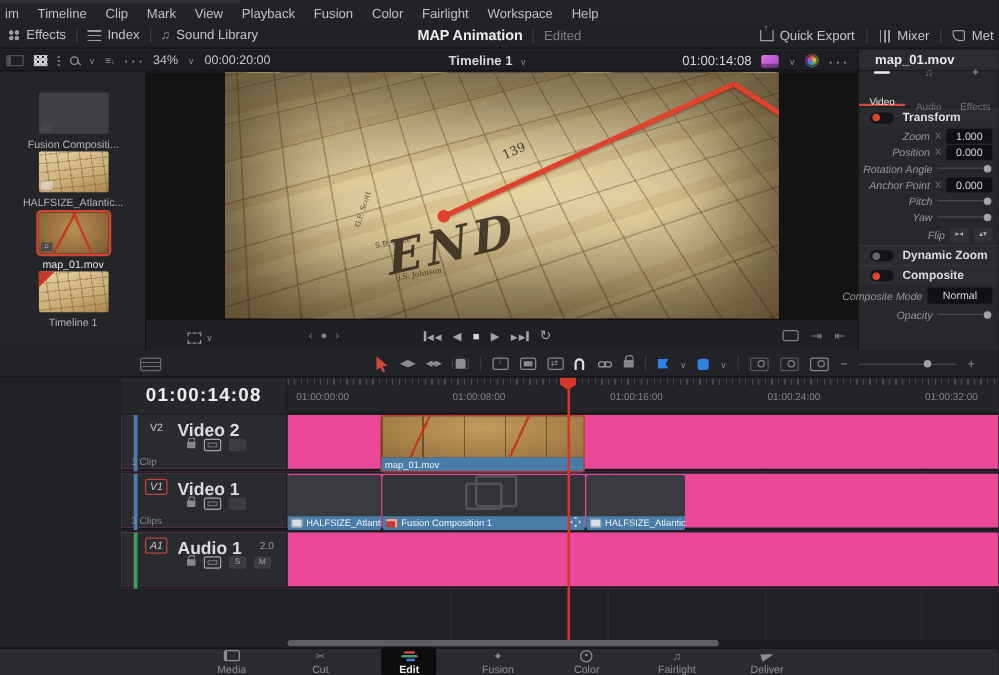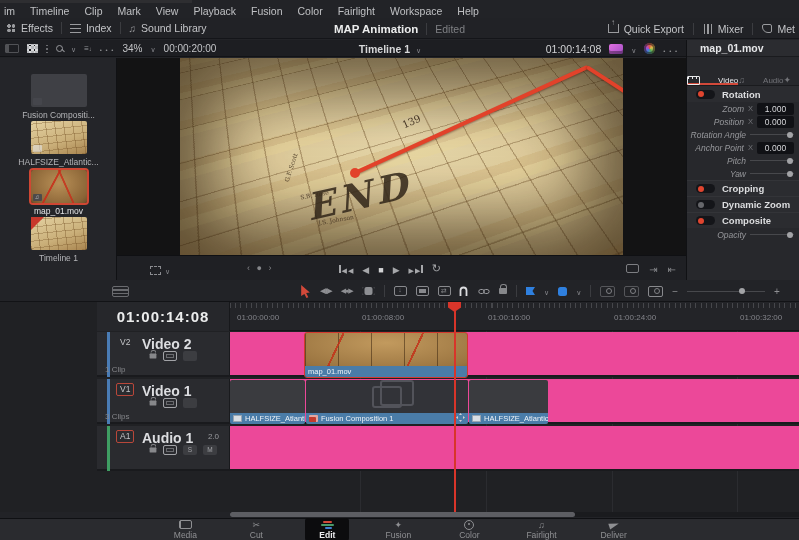--- a/index.html
+++ b/index.html
@@ -123,21 +123,21 @@
   .tbar { width:1.5px; height:8px; background:#a6a7aa; }
   .tr-right { position:absolute; right:10px; top:0; height:25px; display:flex; align-items:center; gap:10px; color:#85868a; }
   .ic-safe { width:13px; height:9px; border:1px solid #7d7e82; border-radius:2px; }
   .ic-mf::before { content:"⇥"; font-size:10px; }
   .ic-mb::before { content:"⇤"; font-size:10px; }
 
   
   .inspector { position:absolute; left:686px; top:40px; width:113px; height:240px; background:#27282c; border-left:1px solid #101114; }
   .insp-header { height:17px; display:flex; align-items:center; padding-left:13px; font-weight:bold; font-size:10.5px; color:#e6e7e9; background:#2b2c30; border-bottom:1px solid #1a1b1e; }
   .itabs { display:flex; height:29px; border-bottom:1px solid #1a1b1e; }
-  .itab { flex:1; display:flex; flex-direction:row; align-items:flex-end; justify-content:center; gap:18px; font-size:8px; color:#737479; }
+  .itab { flex:1; display:flex; flex-direction:column; align-items:center; justify-content:center; gap:18px; font-size:8px; color:#737479; }
   .itab.active { color:#e8e9eb; box-shadow:inset 0 -2px 0 #d2493a; }
   .ic-film { width:13px; height:9px; border:1px solid currentColor; border-radius:1px; background:repeating-linear-gradient(90deg, currentColor 0 1px, transparent 1px 3.8px); background-size:100% 2px; background-repeat:repeat-x; background-position:0 0, 0 100%; }
   .itab .note::before { font-size:9px; }
   .itab .star4::before { font-size:9px; }
   .isec { display:flex; align-items:center; gap:7px; height:16px; padding-left:9px; border-top:1px solid #333438; background:#2b2c30; }
   .isec .t { font-size:9.5px; font-weight:bold; color:#dcdddf; }
   .tgl { width:19px; height:9px; background:#141519; border-radius:5px; position:relative; flex:none; }
   .tgl i { position:absolute; left:2px; top:1.5px; width:6px; height:6px; border-radius:50%; background:#e0452f; }
   .tgl.off i { background:#66676b; }
   .irow { display:flex; align-items:center; justify-content:flex-end; height:13px; padding-right:5px; gap:4px; }
@@ -171,21 +171,21 @@
   .tcbox { position:absolute; left:97px; top:0; width:133px; height:29px; background:#26272b; border-right:1px solid #17181b; display:flex; align-items:center; justify-content:center; font-size:15px; font-weight:bold; letter-spacing:1px; color:#eceded; }
   .ruler { position:absolute; left:230px; top:0; width:569px; height:29px; background:#232428; border-bottom:1px solid #141518; }
   .ruler-ticks { position:absolute; left:0; top:1px; width:569px; height:5px; background:repeating-linear-gradient(90deg, rgba(150,151,156,.3) 0 1px, transparent 1px 5.23px); }
   .rlabel { position:absolute; top:11px; font-size:8px; color:#83848a; }
   .gline { position:absolute; top:29px; width:1px; height:181px; background:#2b2c30; }
   .trow { position:absolute; left:97px; width:702px; height:45px; background:#ec4899; border-bottom:2px solid #191a1d; }
   .thead { position:absolute; left:0; top:0; width:133px; height:100%; background:#2a2b2f; border-right:1px solid #191a1d; }
   .cbar { position:absolute; left:10px; top:0; width:3px; height:45px; }
   .cbar.v { background:#4a7cb5; } .cbar.a { background:#3f9e63; }
   .tid { position:absolute; left:19px; top:4px; font-size:8.5px; color:#c4c5c8; padding:0 3px; line-height:11px; border:1px solid transparent; border-radius:2px; }
-  .tid.dest { border-color:#b8473a; }
+  .tid.dest { border-color:#b8473a;font-style:italic; }
   .tname { position:absolute; left:45px; top:4px; font-size:14px; font-weight:bold; color:#dcdde0; }
   .tchan { position:absolute; right:10px; top:6px; font-size:8px; color:#9a9b9f; }
   .tctrl { position:absolute; left:52px; top:19px; display:flex; gap:6px; align-items:center; }
   .chip { min-width:14px; height:10px; background:#3c3d41; border-radius:2px; font-size:6.5px; line-height:10px; text-align:center; color:#a2a3a7; }
   .chip.asel { background:transparent; border:1px solid #a2a3a7; box-shadow:inset 0 0 0 2px #2a2b2f, inset 0 0 0 3px #6a6b6f; }
   .tinfo { position:absolute; left:8px; top:33px; font-size:8px; color:#85868a; }
 
   .clip { position:absolute; height:44px; border-radius:2px; overflow:hidden; background:#3a3b3f; }
   .clip .body { position:absolute; left:0; top:0; right:0; bottom:11px; }
   .clip .bar { position:absolute; left:0; bottom:0; right:0; height:11px; background:#4a7ca8; display:flex; align-items:center; gap:3px; padding:0 3px; font-size:7.5px; color:#eef3f8; white-space:nowrap; overflow:hidden; }
@@ -409,21 +409,21 @@
       <div class="itab">
           <i class="star4"></i>
           <span>Effects</span>
         </div>
     </div>
 
     <div class="isec" style="border-top:none">
       <span class="tgl">
           <i></i>
         </span>
-      <span class="t">Rotation</span>
+      <span class="t">Transform</span>
     </div>
     <div class="irow">
       <span class="ilab">Zoom</span>
       <span class="iaxis">X</span>
       <span class="ival">1.000</span>
     </div>
     <div class="irow">
       <span class="ilab">Position</span>
       <span class="iaxis">X</span>
       <span class="ival">0.000</span>
@@ -444,38 +444,41 @@
       <span class="slider">
           <i></i>
         </span>
     </div>
     <div class="irow">
       <span class="ilab">Yaw</span>
       <span class="slider">
           <i></i>
         </span>
     </div>
-
+    <div class="irow" style="height:16px">
+      <span class="ilab">Flip</span>
+      <span class="fbtn flip-h"></span>
+      <span class="fbtn flip-v"></span>
+    </div>
+
+    <div class="isec">
+      <span class="tgl off">
+          <i></i>
+        </span>
+      <span class="t">Dynamic Zoom</span>
+    </div>
     <div class="isec">
       <span class="tgl">
           <i></i>
         </span>
-      <span class="t">Cropping</span>
-    </div>
-    <div class="isec">
-      <span class="tgl off">
-          <i></i>
-        </span>
-      <span class="t">Dynamic Zoom</span>
-    </div>
-    <div class="isec">
-      <span class="tgl">
-          <i></i>
-        </span>
       <span class="t">Composite</span>
+    </div>
+    <div class="irow" style="height:17px">
+      <span class="ilab">Composite Mode</span>
+      <span class="iselect">Normal</span>
     </div>
     <div class="irow">
       <span class="ilab">Opacity</span>
       <span class="slider">
           <i></i>
         </span>
     </div>
   </div>
 
   <div class="tl-toolbar">

